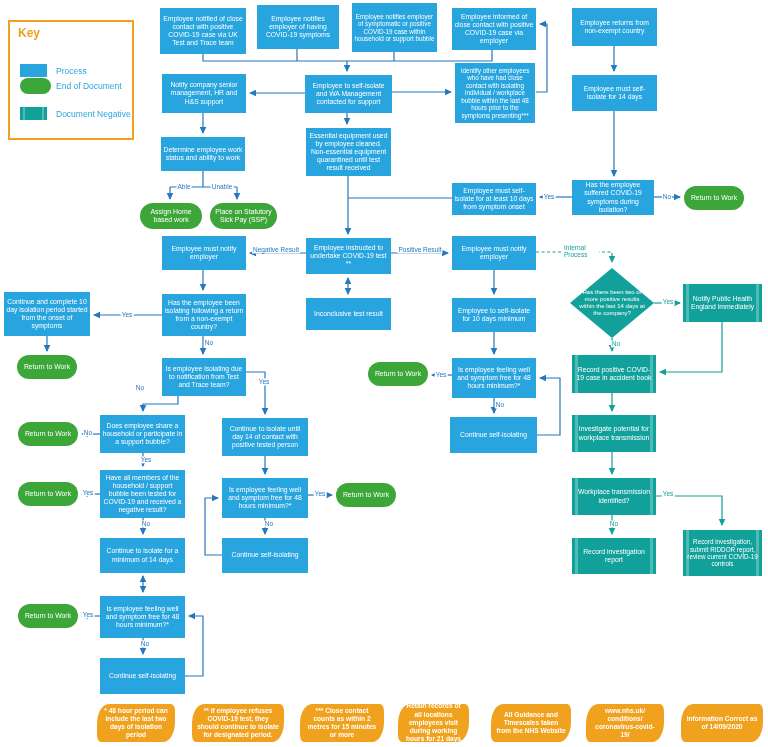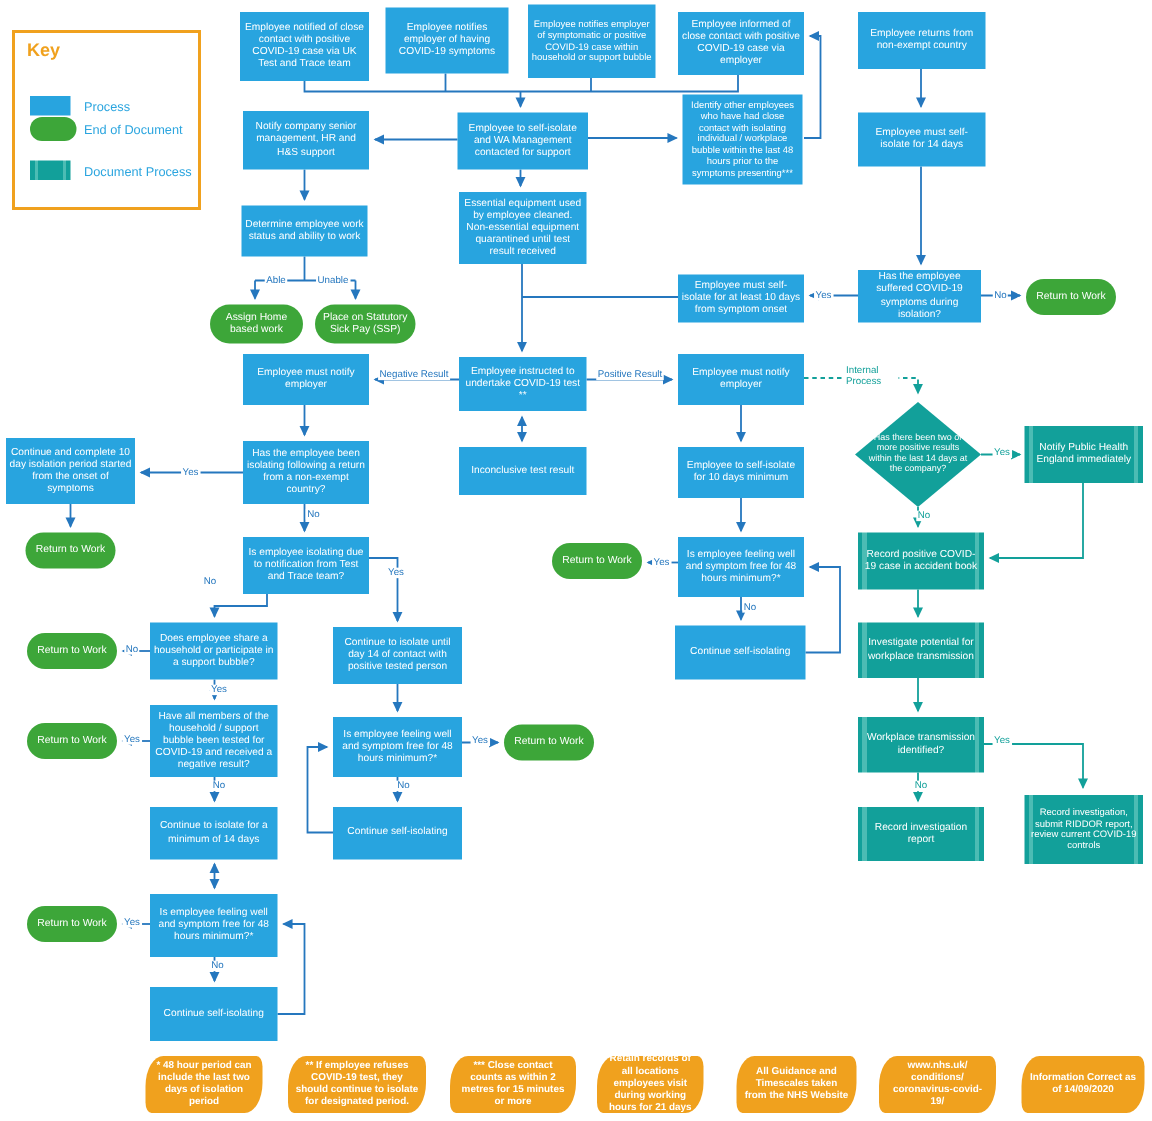--- a/index.html
+++ b/index.html
@@ -123,21 +123,21 @@
     <div class="krow" style="top:30px;margin-top:12px;">
       <span class="kswatch proc"></span>
       <span class="klabel">Process</span>
     </div>
     <div class="krow" style="top:56px;">
       <span class="kswatch end"></span>
       <span class="klabel">End of Document</span>
     </div>
     <div class="krow" style="top:85px;">
       <span class="kswatch docsw"></span>
-      <span class="klabel">Document Process</span>
+      <span class="klabel">Document Negative</span>
     </div>
   </div>
 
   <div class="node box" style="left:160px;top:8px;width:86px;height:46px">Employee notified of close contact with positive COVID-19 case via UK Test and Trace team</div>
   <div class="node box" style="left:257px;top:5px;width:82px;height:44px">Employee notifies employer of having COVID-19 symptoms</div>
   <div class="node box small" style="left:352px;top:3px;width:85px;height:49px">Employee notifies employer of symptomatic or positive COVID-19 case within household or support bubble</div>
   <div class="node box" style="left:452px;top:8px;width:84px;height:42px">Employee informed of close contact with positive COVID-19 case via employer</div>
   <div class="node box" style="left:572px;top:8px;width:85px;height:38px">Employee returns from non-exempt country</div>
 
   <div class="node box" style="left:162px;top:74px;width:84px;height:39px">Notify company senior management, HR and H&amp;S support</div>

